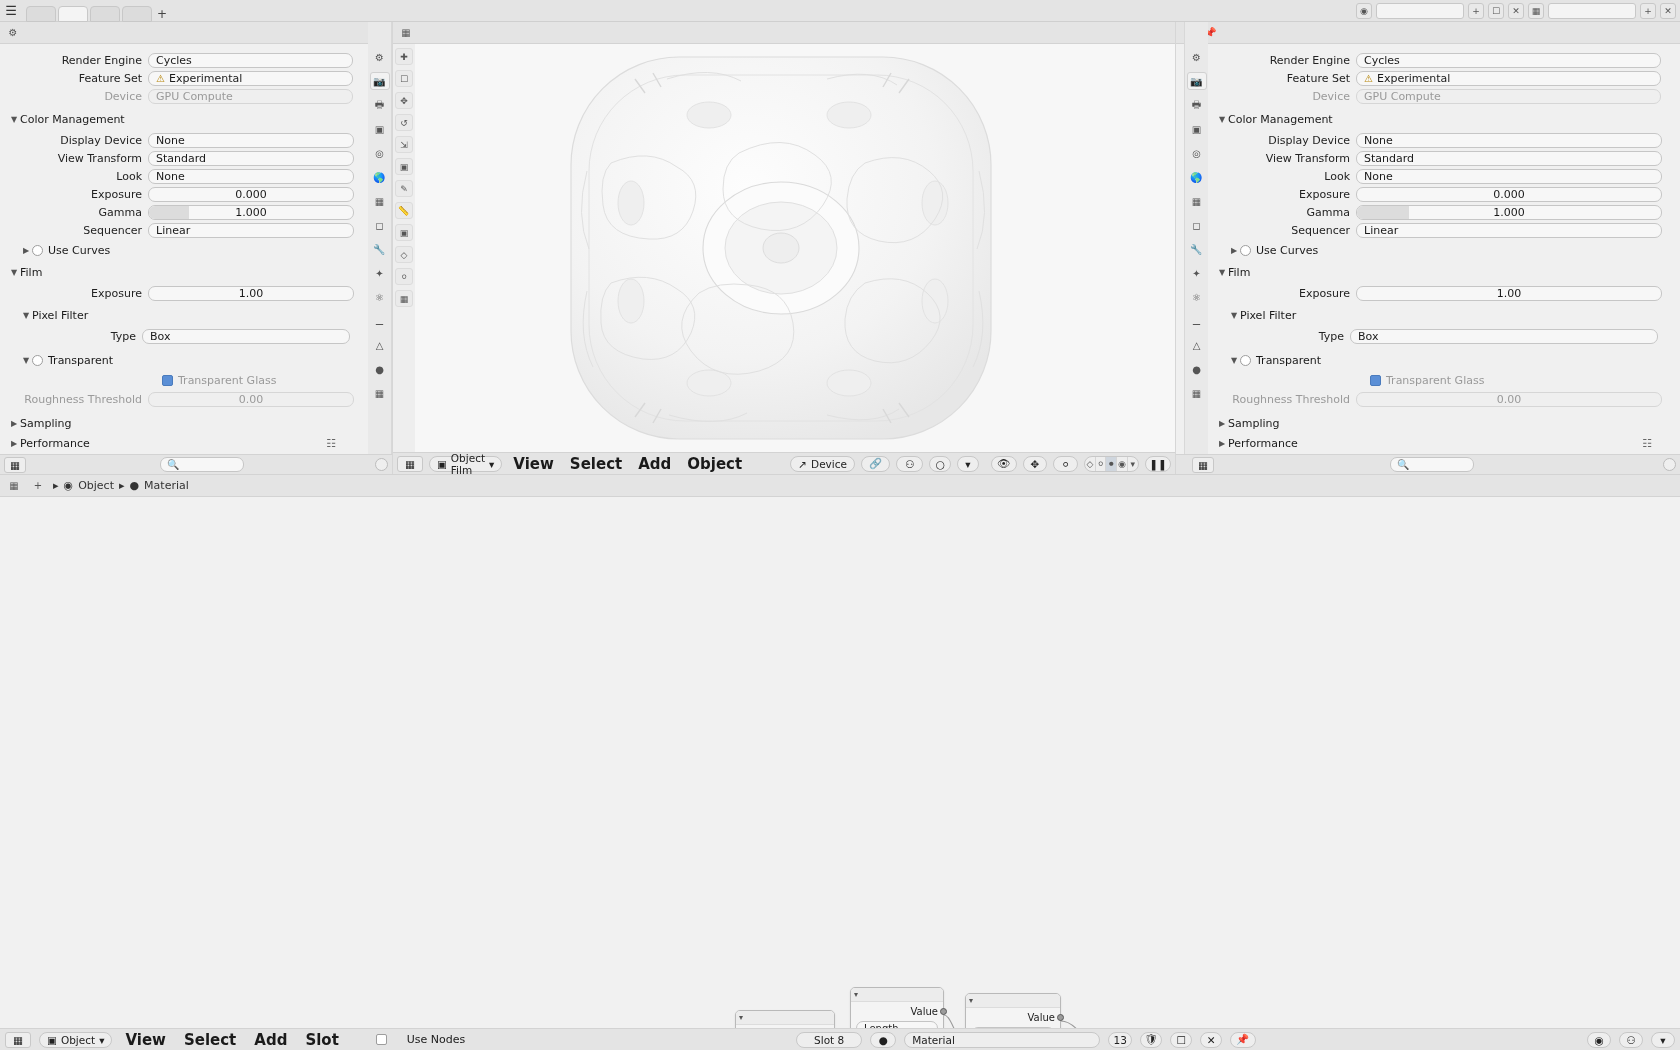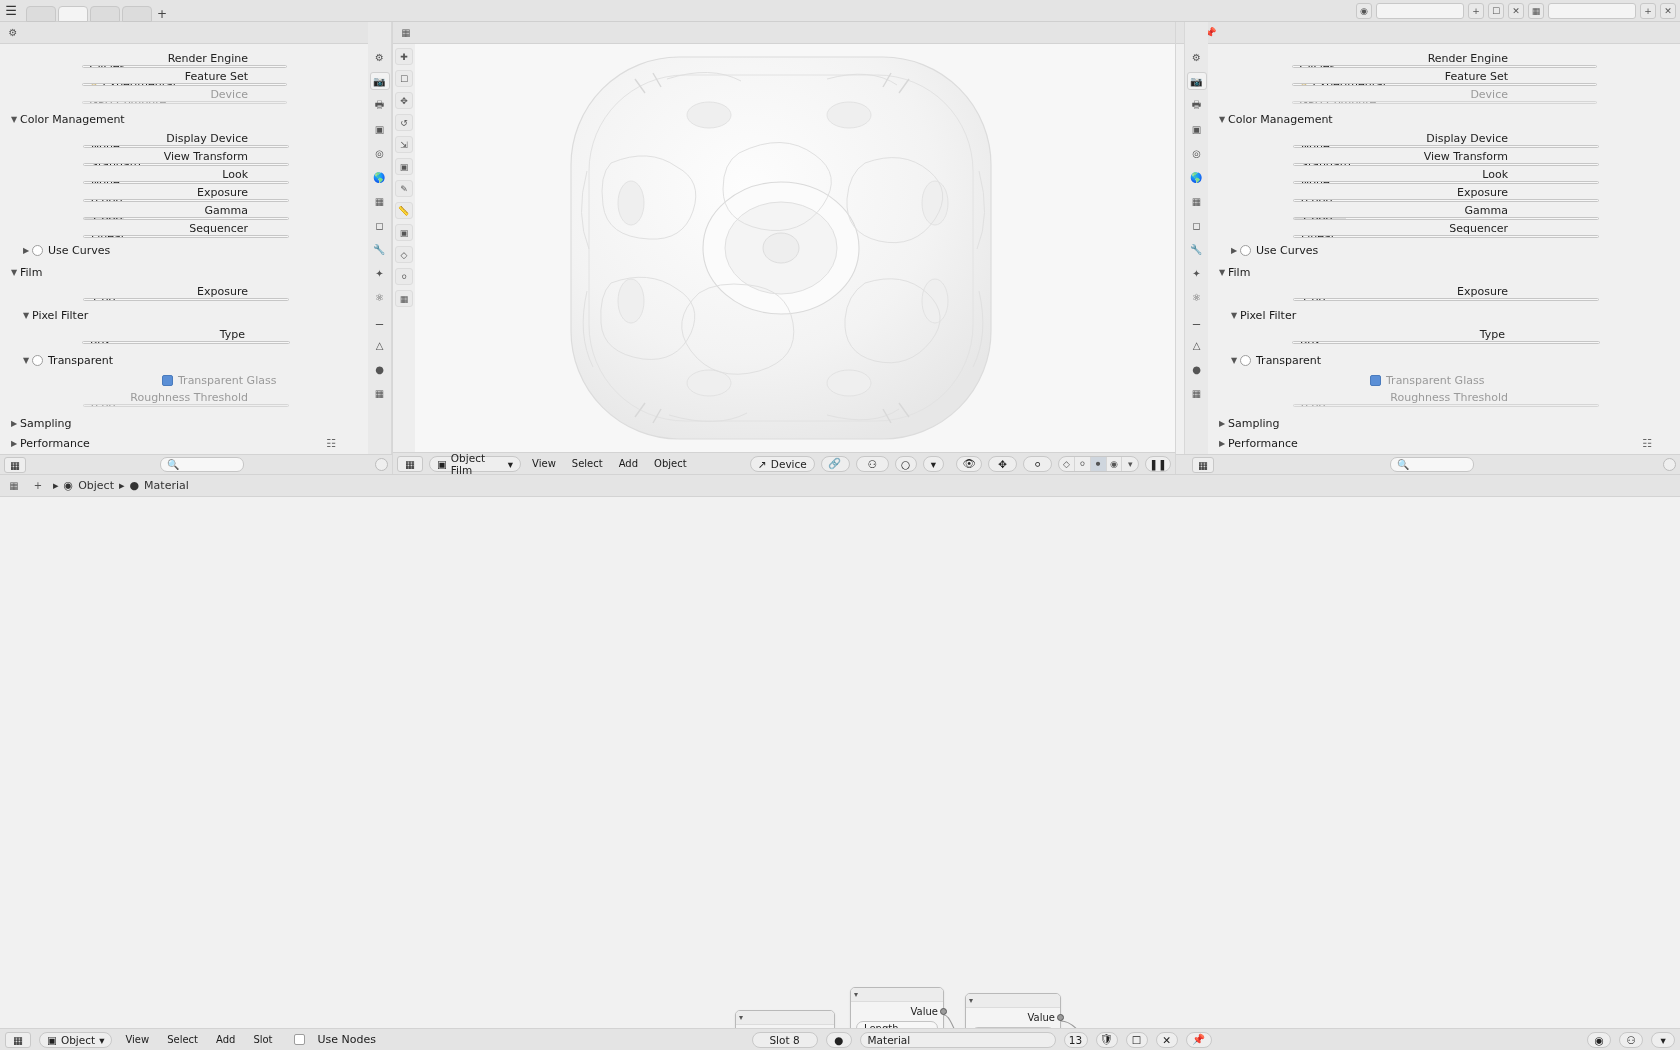--- a/index.html
+++ b/index.html
@@ -56,29 +56,29 @@
     position: absolute; top: 0; width: 24px; bottom: 0;
     background: #e9e9e9; border-right: 1px solid #d8d8d8;
     display: flex; flex-direction: column; align-items: center; padding-top: 26px; gap: 6px;
   }
   .props-tabcol .tabicon {
     width: 20px; height: 18px; display:flex; align-items:center; justify-content:center;
     color: #555; font-size: 10px; border-radius: 3px;
   }
   .props-tabcol .tabicon.sel { background: #f2f2f2; border: 1px solid #d0d0d0; }
   .props-body { position: absolute; top: 24px; bottom: 20px; overflow: hidden; }
-  .row { display: flex; align-items: center; height: 16px; margin-bottom: 2px; flex-direction: column; }
+  .row { display: flex; align-items: center; height: 16px; margin-bottom: 2px; }
   .row-label { text-align: right; padding-right: 6px; color: #222; font-size: 11px; white-space: nowrap; }
   .field {
     height: 15px; background: #f7f7f7; border: 1px solid #c6c6c6; border-radius: 7px;
     display: flex; align-items: center; padding: 0 7px; color: #1a1a1a; font-size: 11px;
     position: relative; overflow: hidden;
   }
   .field.dim { color: #9a9a9a; background: #efefef; border-color: #d6d6d6; }
-  .field.center { }
+  .field.center { justify-content: center; }
   .field .slider-fill {
     position: absolute; left: 0; top: 0; bottom: 0; background: #dcdcdc;
   }
   .field .ftext { position: relative; z-index: 2; }
   .warn { color: #b98a14; margin-right: 4px; font-size: 10px; }
   .section {
     display: flex; align-items: center; height: 17px; font-size: 11px; color: #1a1a1a;
   }
   .tri { width: 12px; text-align: center; color: #555; font-size: 8px; }
   .chk { width: 11px; height: 11px; border-radius: 50%; border: 1px solid #9d9d9d; background:#fff; margin-right: 5px; display:inline-block; }
@@ -110,21 +110,21 @@
   }
   .vp-footer {
     position: absolute; left: 0; right: 0; bottom: 0; height: 22px; background: #e4e4e4;
     border-top: 1px solid #d3d3d3; display:flex; align-items:center; padding: 0 4px; gap: 6px;
   }
   .pill {
     height: 16px; background: #eeeeee; border: 1px solid #c8c8c8; border-radius: 8px;
     display:flex; align-items:center; padding: 0 7px; gap: 4px; color: #222; font-size: 10.5px;
   }
   .pill.sq { border-radius: 3px; }
-  .menu-item { font-size: 10px; color: #1a1a1a; padding: 0 5px; }
+  .menu-item { font-size: 15px; color: #1a1a1a; padding: 0 5px; font-weight: bold; }
   .seg { display:flex; align-items:center; height:16px; border:1px solid #c8c8c8; border-radius:8px; overflow:hidden; background:#eee; }
   .seg > div { width: 17px; height: 100%; display:flex; align-items:center; justify-content:center; font-size:9px; color:#555; border-right:1px solid #d5d5d5; }
   .seg > div:last-child { border-right: none; }
   .seg > div.on { background: #cfd6de; }
 
   
   .blob-wrap { position: absolute; left: 0; top: 0; width: 100%; height: 100%; display:flex; align-items:center; justify-content:center; }
 
   
   .nodeeditor { position: absolute; left: 0; right: 0; background: #f1f1f1; border-top: 1px solid #d3d3d3; }
@@ -718,21 +718,21 @@
       <div class="pill sq" style="width:26px; justify-content:center;">▦</div>
       <div class="pill">
         <span>▣</span>
         <span>Object</span>
         <span>▾</span>
       </div>
       <div class="menu-item">View</div>
       <div class="menu-item">Select</div>
       <div class="menu-item">Add</div>
       <div class="menu-item">Slot</div>
-      <div class="cbrow" style="margin-left:8px; gap:8px;">
+      <div class="cbrow" style="margin-left:24px; gap:15px;">
         <span class="chk sq"></span>
         <span>Use Nodes</span>
       </div>
       <div style="flex:1"></div>
       <div class="pill" style="min-width:66px; justify-content:center;">
         <span>Slot 8</span>
       </div>
       <div class="pill" style="width:26px; justify-content:center;">●</div>
       <div class="pill" style="min-width:196px; justify-content:space-between;">
         <span>Material</span>

